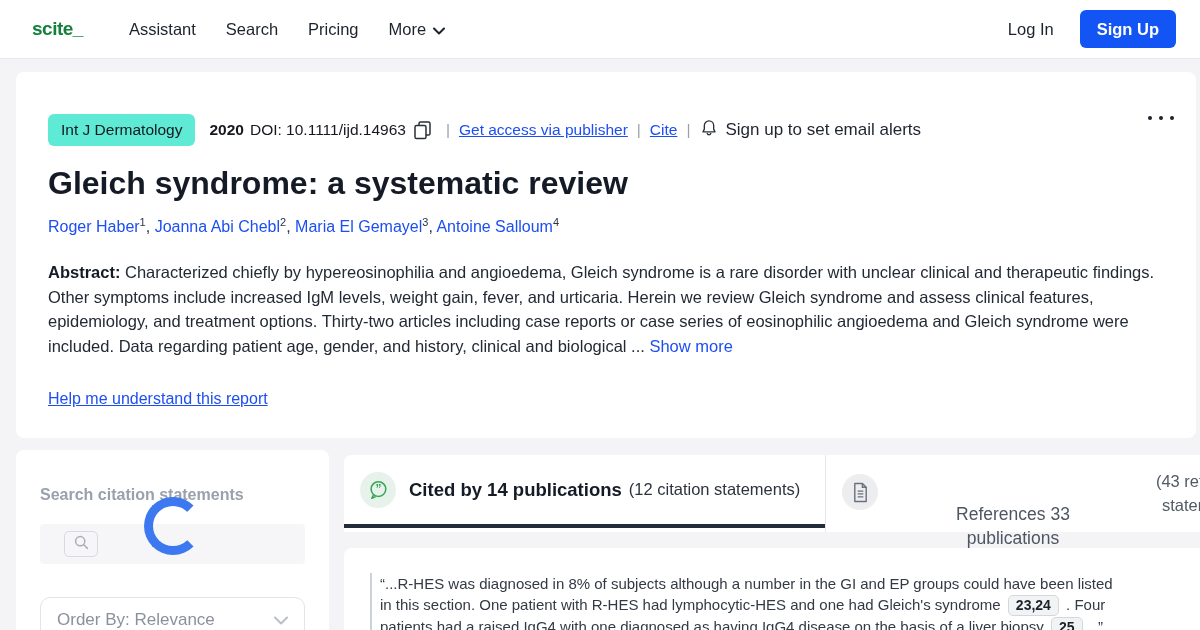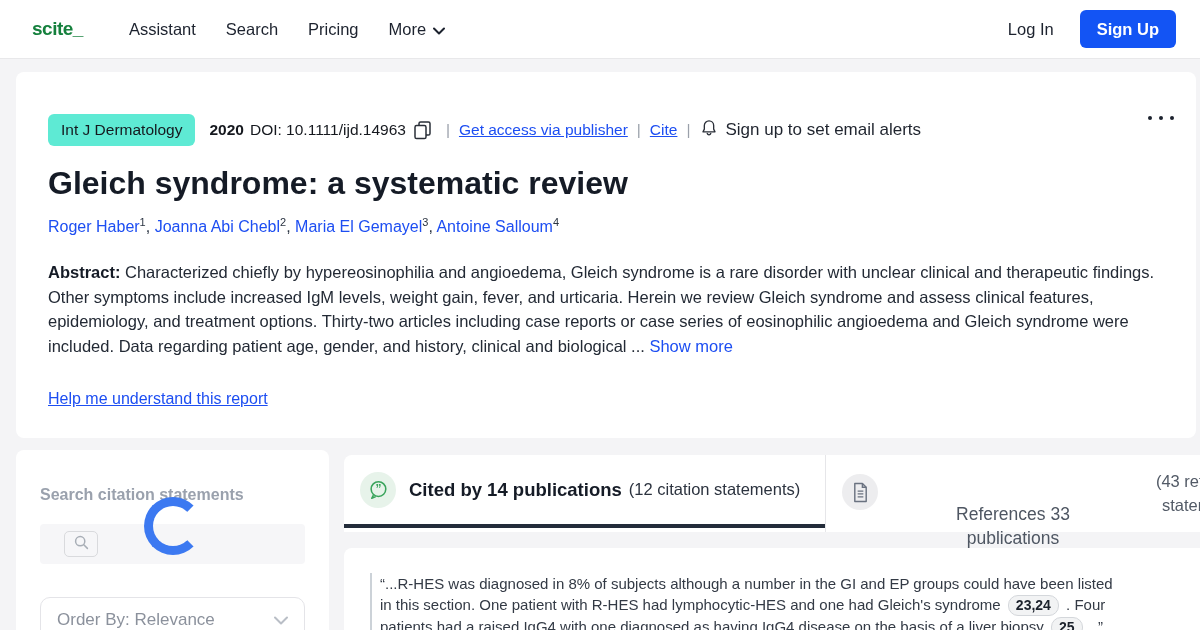--- a/index.html
+++ b/index.html
@@ -68,21 +68,21 @@
   .tab-refs-icon{position:absolute;left:16px;top:19px;}
   .tab-refs-title{position:absolute;left:102px;top:13px;width:170px;text-align:center;
                   font-size:17.5px;font-weight:400;color:#4e5662;line-height:24px;margin-top:34px;}
   .tab-refs-sub{position:absolute;left:294px;top:14px;width:170px;text-align:center;
                 font-size:16.5px;color:#525a66;line-height:24px;}
 
   
   .quote-card{position:absolute;left:344px;top:548px;width:1060px;height:120px;background:#fff;border-radius:8px;}
   .quote-block{position:absolute;left:26px;top:25px;border-left:2px solid #ccd2d8;padding-left:8px;width:742px;
                font-size:15px;line-height:21px;color:#333a45;}
-  .ref-badge{display:inline-block;border:1px solid #d4d7db;background:#f2f3f4;border-radius:10px;
+  .ref-badge{display:inline-block;border:1px solid #d4d7db;background:#f2f3f4;border-radius:5px;
              padding:0 7px;font-weight:700;font-size:14px;line-height:19px;color:#1c222c;margin:0 3px;cursor:pointer;}
 </style>
 </head>
 <body>
 
 <div class="canvas">
 
   <div class="header">
     <div class="logo">scite_</div>
     <div class="nav">

